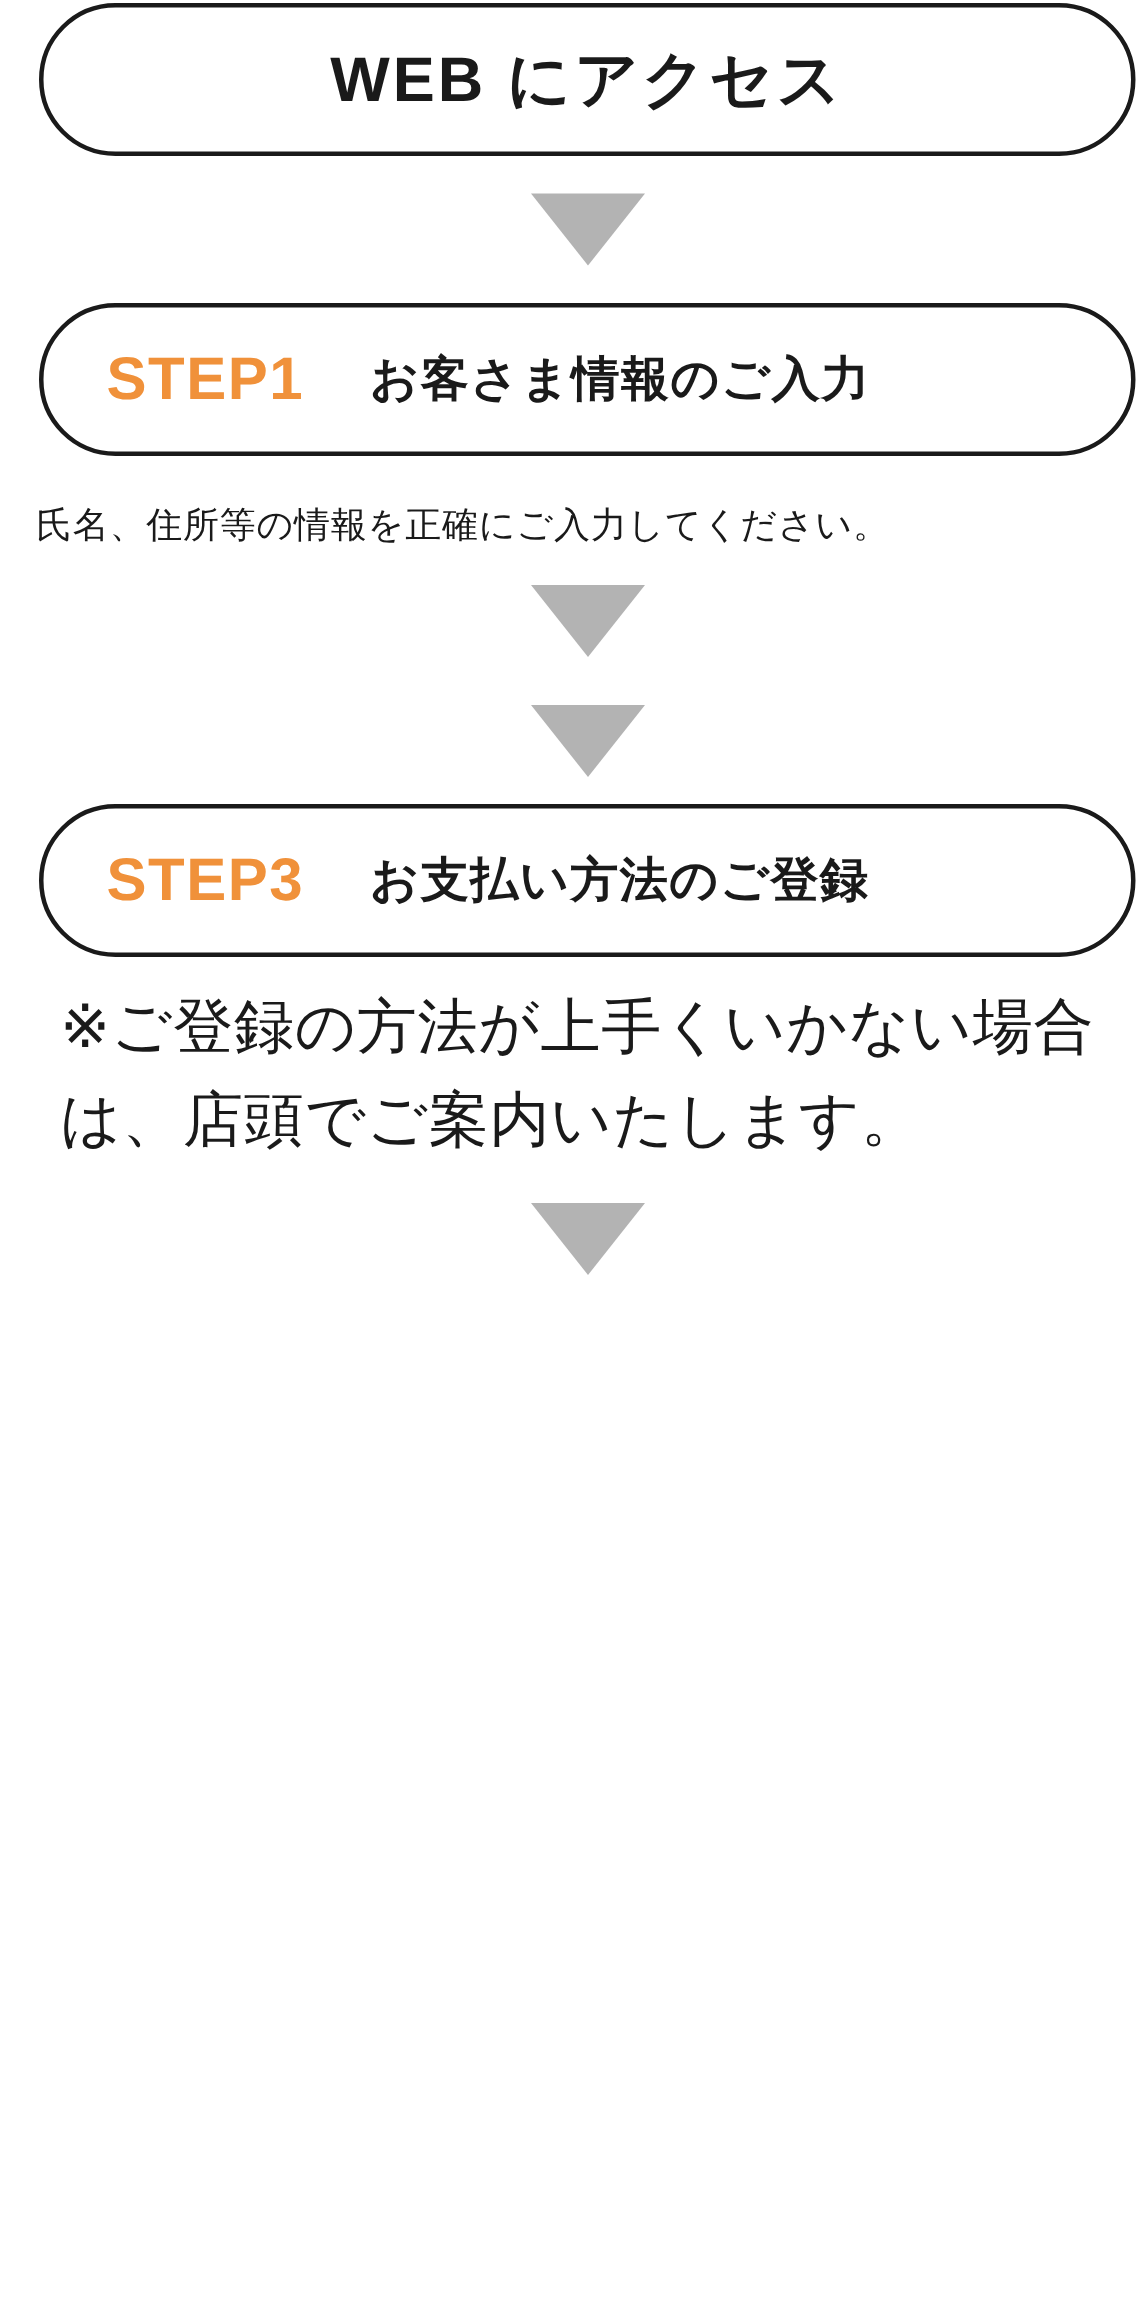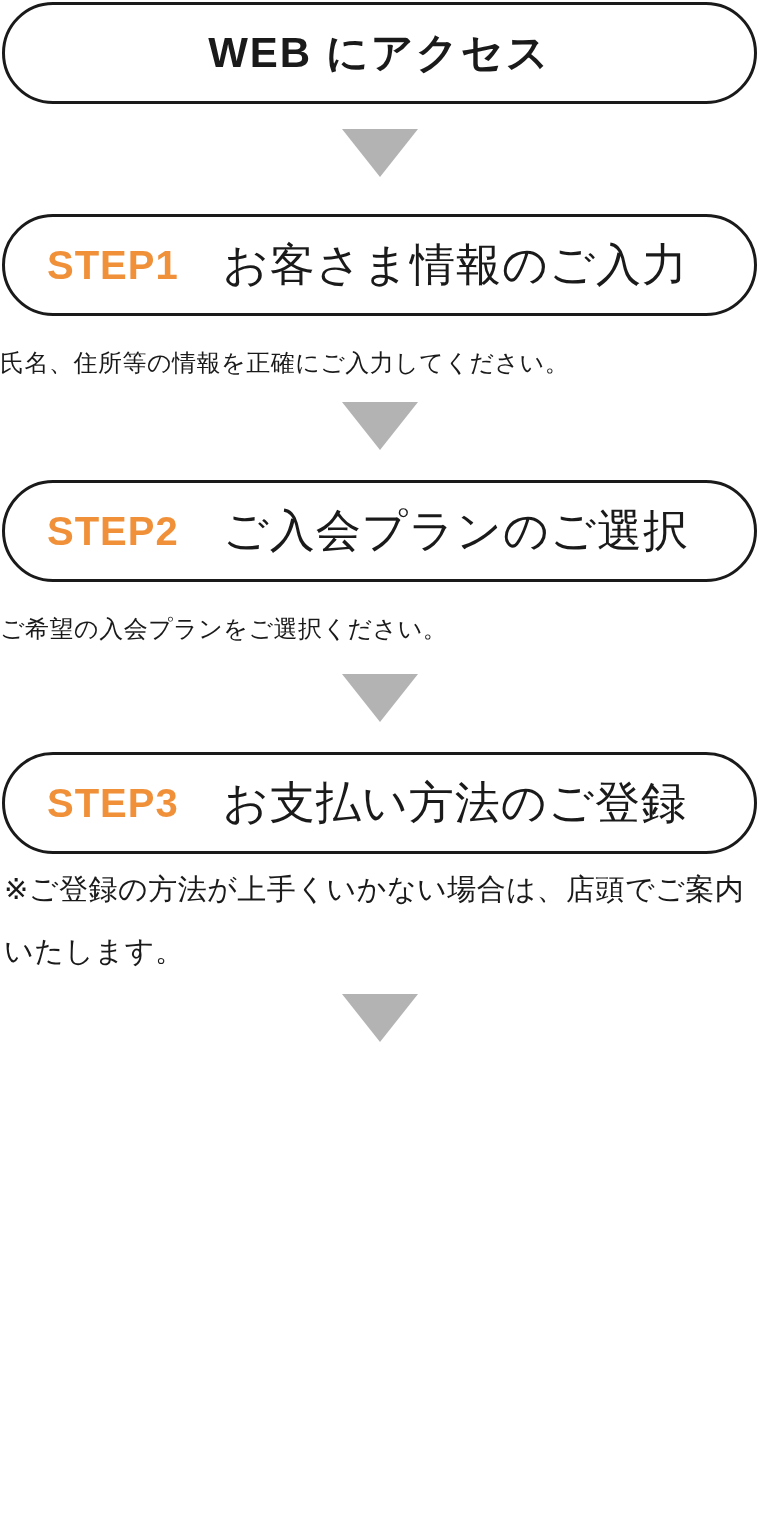--- a/index.html
+++ b/index.html
@@ -8,54 +8,54 @@
     --line:#1a1a1a;
   }
   *{box-sizing:border-box;}
   html,body{margin:0;padding:0;}
   body{
     width:759px;
     background:#ffffff;
     color:#1a1a1a;
     font-family:"Liberation Sans","DejaVu Sans",sans-serif;
   }
-  .flow{width:759px;overflow:hidden;}
+  .flow{width:759px;overflow:hidden;padding-left:24px;}
 
   .pill{
     margin:0 2px;
     height:102px;
     border:3px solid var(--line);
     border-radius:51px;
     background:#fff;
     display:flex;
     align-items:center;
   }
   .pill-start{
     margin-top:2px;
     justify-content:center;
   }
   .start-title{
     font-size:42px;
     font-weight:800;
     letter-spacing:2px;
     white-space:nowrap;
   }
-  .pill-step{padding-left:42px;margin-top:12px;}
+  .pill-step{padding-left:42px;}
   .step-label{
     color:var(--accent);
     font-size:40px;
     font-weight:800;
     letter-spacing:1px;
     white-space:nowrap;
     flex:0 0 auto;
   }
   .step-title{
     margin-left:44px;
-    font-size:45px;
-    font-weight:400;
+    font-size:32px;
+    font-weight:700;
     letter-spacing:1px;
     white-space:nowrap;
   }
 
   .arrow-row{
     display:flex;
     justify-content:center;
   }
   .gap-a{padding:25px 0 25px;}
   .gap-b{padding:8px 0 18px;}
@@ -69,22 +69,22 @@
 
   .desc{
     margin:16px 0 0;
     font-size:24px;
     line-height:62px;
     font-weight:500;
     letter-spacing:0.5px;
     text-align:left;
   }
   .note{
-    margin:4px;
-    font-size:29px;
+    margin:16px;
+    font-size:40px;
     line-height:62px;
     font-weight:500;
     letter-spacing:0.5px;
   }
 </style>
 </head>
 <body>
 
 <div class="flow">
 
@@ -101,27 +101,20 @@
       <span class="step-label">STEP1</span>
       <span class="step-title">お客さま情報のご入力</span>
     </div>
     <p class="desc">氏名、住所等の情報を正確にご入力してください。</p>
   </section>
 
   <div class="arrow-row gap-b">
     <span class="arrow"></span>
   </div>
 
-  <section>
-    <div class="pill pill-step">
-      <span class="step-label">STEP2</span>
-      <span class="step-title">ご入会プランのご選択</span>
-    </div>
-    <p class="desc">ご希望の入会プランをご選択ください。</p>
-  </section>
 
   <div class="arrow-row gap-c">
     <span class="arrow"></span>
   </div>
 
   <section>
     <div class="pill pill-step">
       <span class="step-label">STEP3</span>
       <span class="step-title">お支払い方法のご登録</span>
     </div>

